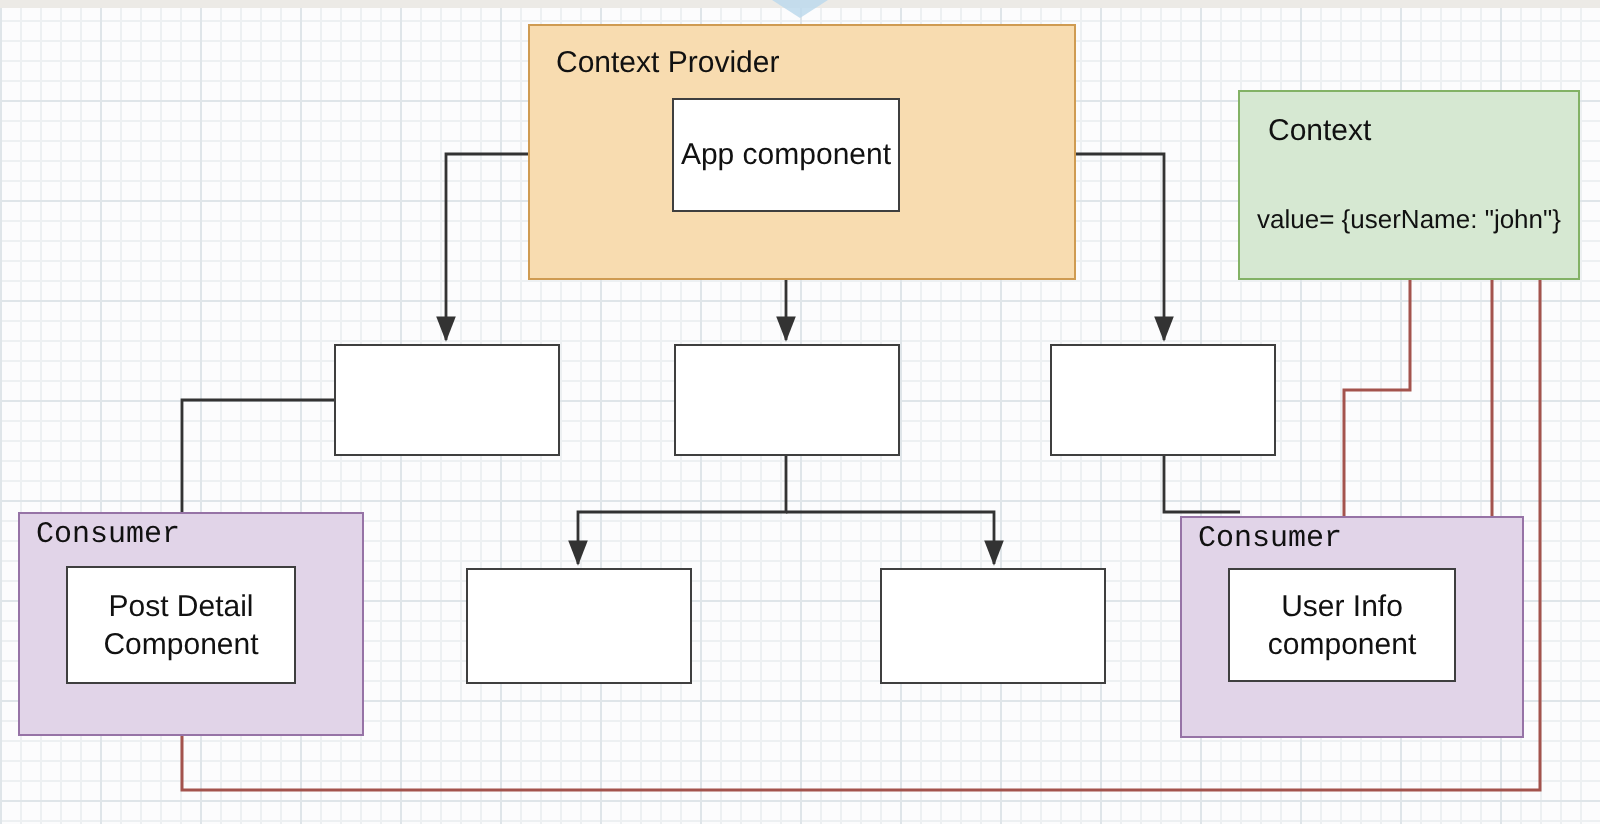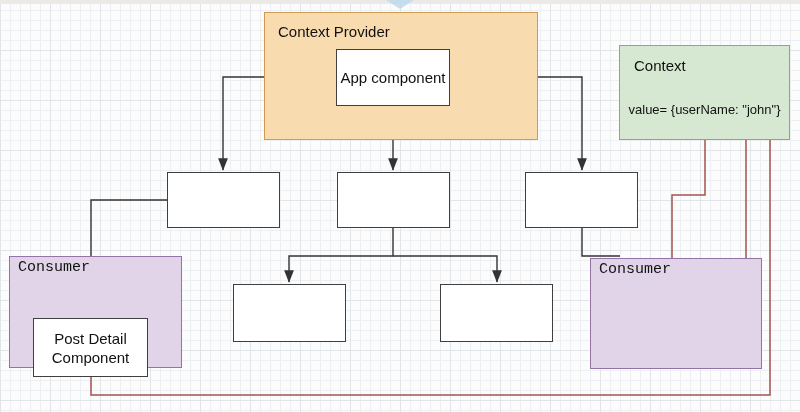--- a/index.html
+++ b/index.html
@@ -116,21 +116,24 @@
   <div class="box node" style="left:167px;top:172px;width:113px;height:56px;"></div>
   <div class="box node" style="left:337px;top:172px;width:113px;height:56px;"></div>
   <div class="box node" style="left:525px;top:172px;width:113px;height:56px;"></div>
 
   <div class="box node" style="left:233px;top:284px;width:113px;height:58px;"></div>
   <div class="box node" style="left:440px;top:284px;width:113px;height:58px;"></div>
 
   <div class="box consumer" style="left:9px;top:256px;width:173px;height:112px;">
     <span class="container-label">Consumer</span>
   </div>
-  <div class="box node" style="left:33px;top:283px;width:115px;height:59px;margin-top:35px;">
+  <div class="box node" style="left:33px;top:283px;width:115px;height:59px;">
     <span>Post Detail Component</span>
   </div>
 
   <div class="box consumer" style="left:590px;top:258px;width:172px;height:111px;">
     <span class="container-label">Consumer</span>
   </div>
+  <div class="box node" style="left:614px;top:284px;width:114px;height:57px;">
+    <span>User Info component</span>
+  </div>
 
 </div>
 
 </body></html>

